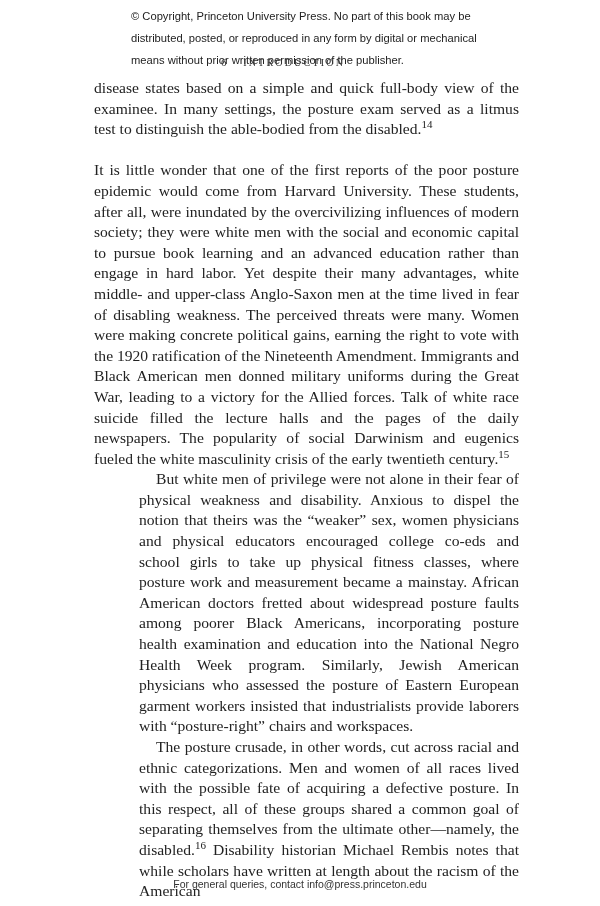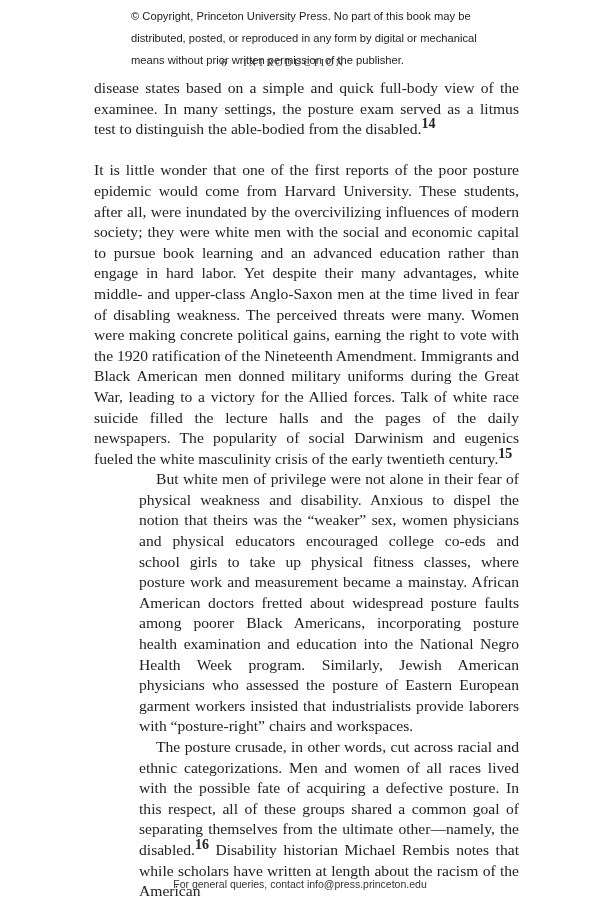--- a/index.html
+++ b/index.html
@@ -15,21 +15,21 @@
   }
   .running-head .num { margin-right: 12px; letter-spacing: 0; font-size: 11px; }
   .body-text {
     position: absolute; left: 94px; top: 78px; width: 425px;
     font-family: "Liberation Serif", serif; font-size: 15.6px; line-height: 20.6px;
     color: #222; text-align: justify; hyphens: manual;
   }
   .body-text p { margin: 0; }
   .body-text p.first { margin-bottom: 20.6px; }
   .body-text p.indent { text-indent: 17px; margin-left: 45px; }
-  sup { font-size: 14px; line-height: 0; vertical-align: 6px; font-weight: bold; }
+  sup { font-size: 11px; line-height: 0; vertical-align: 6px; }
   .footer {
     position: absolute; left: 0; width: 600px; top: 878px; text-align: center;
     font-family: "Liberation Sans", sans-serif; font-size: 10.5px; color: #333;
   }
 </style>
 </head>
 <body>
 
 <div class="copyright">© Copyright, Princeton University Press. No part of this book may be distributed, posted, or reproduced in any form by digital or mechanical means without prior written permission of the publisher.</div>
 

